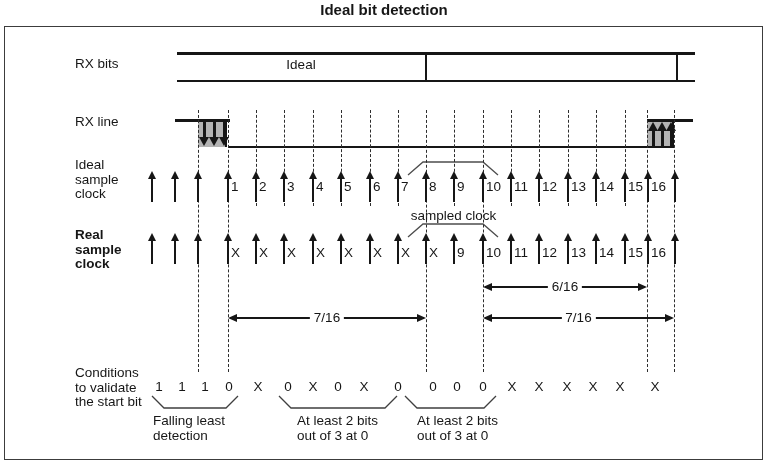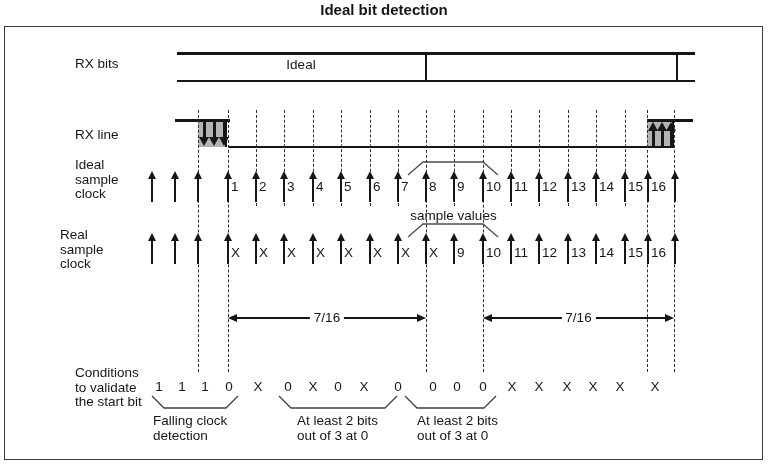--- a/index.html
+++ b/index.html
@@ -45,21 +45,21 @@
 
   <div id="frame"></div>
 
   <div class="txt" style="left:75px;top:57px;">RX bits</div>
   <div class="wl" style="left:177px;top:52px;width:518px;height:2.6px;"></div>
   <div class="wl" style="left:177px;top:79.6px;width:518px;height:2.6px;"></div>
   <div class="wl" style="left:424.7px;top:52px;width:2.6px;height:30px;"></div>
   <div class="wl" style="left:675.7px;top:52px;width:2.6px;height:30px;"></div>
   <div class="txt ctr" style="left:177px;top:57.5px;width:248px;">Ideal</div>
 
-  <div class="txt" style="left:75px;top:128px;">RX line</div>
+  <div class="txt" style="left:75px;top:115px;">RX line</div>
   <div class="graybox" style="left:198px;top:120.5px;width:27px;height:26.5px;border-right:2.8px solid #161616;"></div>
   <div class="graybox" style="left:647px;top:120.5px;width:24.5px;height:25px;border-right:2.8px solid #161616;border-bottom:2.6px solid #161616;"></div>
   <div class="wl" style="left:175px;top:119px;width:55px;height:2.6px;"></div>
   <div class="wl" style="left:228px;top:145.6px;width:419px;height:2.6px;"></div>
   <div class="wl" style="left:647px;top:119px;width:46px;height:2.6px;"></div>
   <div class="ba dn" style="left:199px;top:122px;">
       <div class="s"></div>
       <div class="h"></div>
     </div>
   <div class="ba dn" style="left:209px;top:122px;">
@@ -81,35 +81,35 @@
   <div class="ba up" style="left:666px;top:121.5px;">
       <div class="s"></div>
       <div class="h"></div>
     </div>
 
   <div class="txt" style="left:75px;top:158px;">
     <div>Ideal</div>
     <div>sample</div>
     <div>clock</div>
   </div>
-  <div class="txt" style="left:60px;top:228px;">
+  <div class="txt" style="left:75px;top:228px;font-weight:bold;">
     <div>Real</div>
     <div>sample</div>
     <div>clock</div>
   </div>
   <div class="txt" style="left:75px;top:366px;">
     <div>Conditions</div>
     <div>to validate</div>
     <div>the start bit</div>
   </div>
 
   <svg class="absvg" style="left:407px;top:160px;" width="92" height="17" viewBox="0 0 92 17">
     <path d="M1,15 L16,2 L76,2 L91,15" fill="none" stroke="#4d4d4d" stroke-width="1.3"></path>
   </svg>
-  <div class="txt ctr" style="left:405px;top:209px;width:97px;">sample values</div>
+  <div class="txt ctr" style="left:405px;top:209px;width:97px;">sampled clock</div>
   <svg class="absvg" style="left:407px;top:222px;" width="92" height="17" viewBox="0 0 92 17">
     <path d="M1,15 L16,2 L76,2 L91,15" fill="none" stroke="#4d4d4d" stroke-width="1.3"></path>
   </svg>
 
 <div class="dash" style="left: 198px; top: 110px; height: 262px;"></div>
     <div class="dash" style="left: 228px; top: 110px; height: 262px;"></div>
     <div class="dash" style="left: 426px; top: 110px; height: 262px;"></div>
     <div class="dash" style="left: 483px; top: 110px; height: 262px;"></div>
     <div class="dash" style="left: 647px; top: 110px; height: 262px;"></div>
     <div class="dash" style="left: 674px; top: 110px; height: 262px;"></div>
@@ -309,20 +309,26 @@
     </div>
     <div class="tkl" style="left: 628px; top: 246px;">15</div>
     <div class="tk" style="left: 644px; top: 233px; height: 31px;">
       <div class="tkh"></div>
       <div class="tks"></div>
     </div>
     <div class="tkl" style="left: 651px; top: 246px;">16</div>
     <div class="tk" style="left: 671px; top: 233px; height: 31px;">
       <div class="tkh"></div>
       <div class="tks"></div>
+    </div>
+    <div class="marr" style="left: 483px; top: 280px; width: 164px;">
+      <div class="mline"></div>
+      <div class="mh l"></div>
+      <div class="mh r"></div>
+      <span class="mlabel">6/16</span>
     </div>
     <div class="marr" style="left: 228px; top: 311px; width: 198px;">
       <div class="mline"></div>
       <div class="mh l"></div>
       <div class="mh r"></div>
       <span class="mlabel">7/16</span>
     </div>
     <div class="marr" style="left: 483px; top: 311px; width: 191px;">
       <div class="mline"></div>
       <div class="mh l"></div>
@@ -344,21 +350,21 @@
     <div class="cval" style="left: 483px;">0</div>
     <div class="cval" style="left: 512px;">X</div>
     <div class="cval" style="left: 539px;">X</div>
     <div class="cval" style="left: 567px;">X</div>
     <div class="cval" style="left: 593px;">X</div>
     <div class="cval" style="left: 620px;">X</div>
     <div class="cval" style="left: 655px;">X</div>
     <svg width="88" height="15" class="absvg" style="left: 151px; top: 395px;">
       <path d="M1,1 L13,13 L75,13 L87,1" fill="none" stroke="#3f3f3f" stroke-width="1.3"></path>
     </svg>
-    <div class="blab" style="left: 153px; top: 413px;">Falling clock</div>
+    <div class="blab" style="left: 153px; top: 413px;">Falling least</div>
     <div class="blab" style="left: 153px; top: 428px;">detection</div>
     <svg width="120" height="15" class="absvg" style="left: 278px; top: 395px;">
       <path d="M1,1 L13,13 L107,13 L119,1" fill="none" stroke="#3f3f3f" stroke-width="1.3"></path>
     </svg>
     <div class="blab" style="left: 297px; top: 413px;">At least 2 bits</div>
     <div class="blab" style="left: 297px; top: 428px;">out of 3 at 0</div>
     <svg width="93" height="15" class="absvg" style="left: 404px; top: 395px;">
       <path d="M1,1 L13,13 L80,13 L92,1" fill="none" stroke="#3f3f3f" stroke-width="1.3"></path>
     </svg>
     <div class="blab" style="left: 417px; top: 413px;">At least 2 bits</div>

